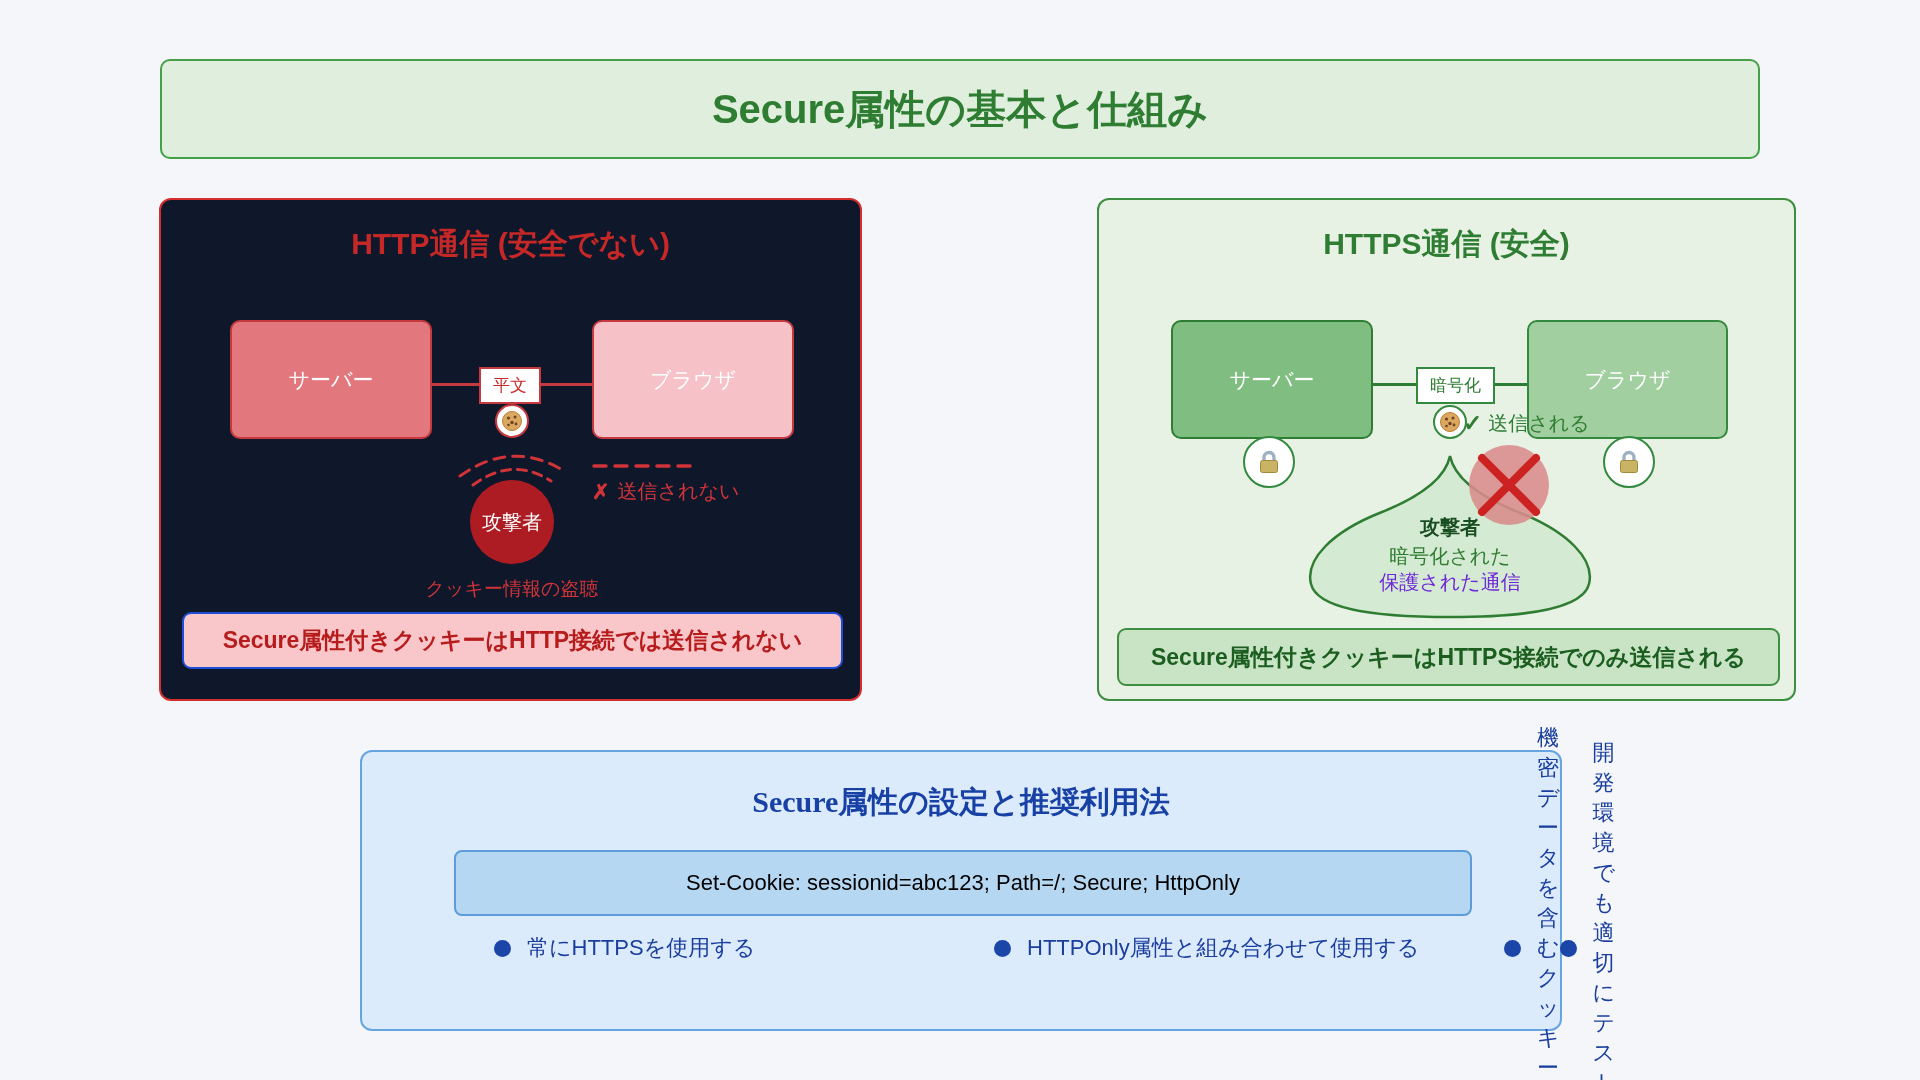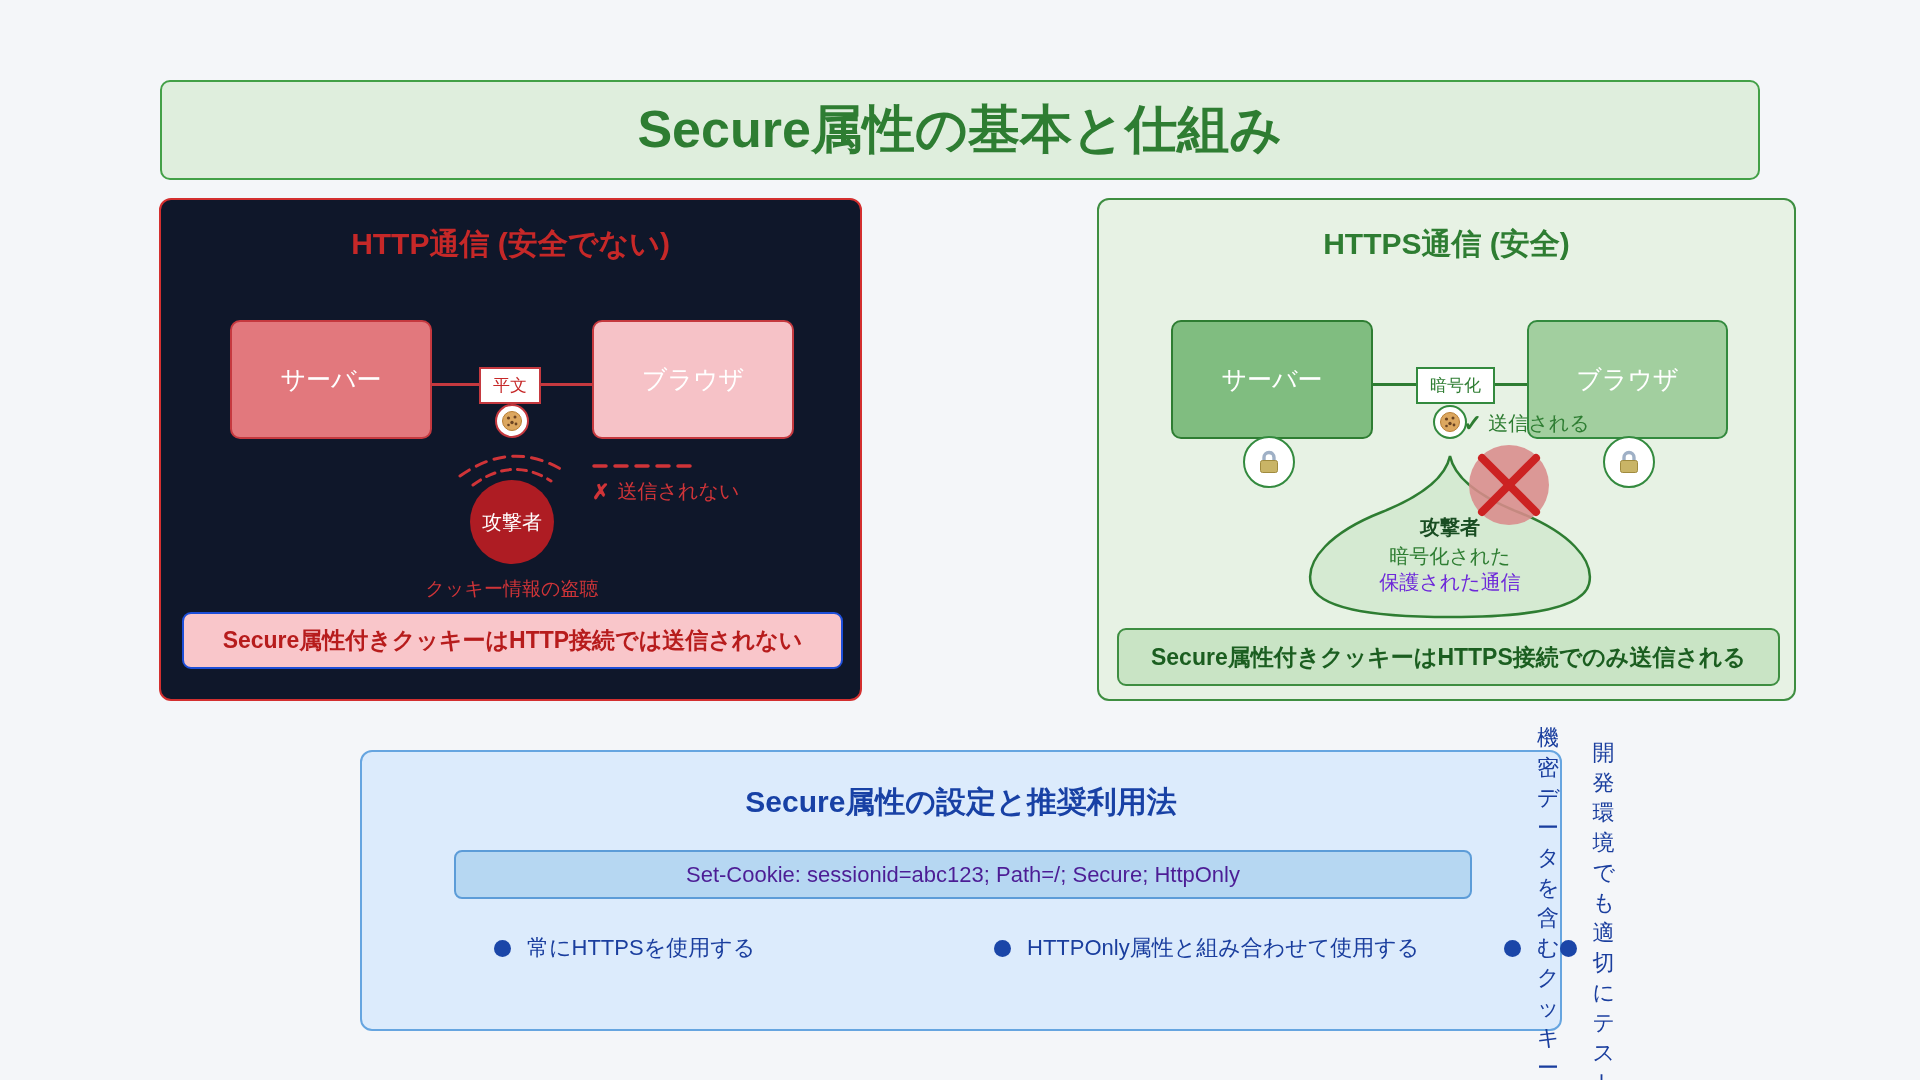--- a/index.html
+++ b/index.html
@@ -10,33 +10,33 @@
     position:relative;
     overflow:hidden;
   }
   .canvas { position:absolute; inset:0; }
 
   
   .main-title {
     position:absolute; left:160px; top:59px; width:1600px; height:100px;
     background:#dfeedd; border:2px solid #43a047; border-radius:10px;
     display:flex; align-items:center; justify-content:center;
-    color:#2e7d32; font-size:52px; font-weight:bold;margin-top:21px;
+    color:#2e7d32; font-size:40px; font-weight:bold;
   }
 
   
   .panel { position:absolute; border-radius:12px; }
   .panel-title {
     position:absolute; top:24px; left:0; width:100%;
     text-align:center; font-size:30px; font-weight:bold;
   }
   .node {
     position:absolute; width:202px; height:119px; border-radius:10px;
     display:flex; align-items:center; justify-content:center;
-    color:#ffffff; font-size:25px;
+    color:#ffffff; font-size:21px;
   }
   .link-line { position:absolute; height:3px; }
   .link-label {
     position:absolute; background:#ffffff; border-radius:0;
     font-size:17px; padding:5px 12px;margin-top:37px;
   }
   .round-icon {
     position:absolute; background:#ffffff; border-radius:50%;
     display:flex; align-items:center; justify-content:center;
   }
@@ -97,26 +97,26 @@
   .shield-line1 { position:absolute; left:0; top:343px; width:702px; text-align:center;
     color:#2e7d32; font-size:20px; }
   .shield-line2 { position:absolute; left:0; top:369px; width:702px; text-align:center;
     color:#6d28d9; font-size:20px; }
   .https-banner { left:18px; top:428px; width:663px; height:58px;
     background:#c9e4c5; border:2px solid #3e8e41; color:#1b5e20; }
 
   
   .settings-panel { left:360px; top:750px; width:1202px; height:281px;
     background:#dcebfc; border:2px solid #66a5e0; }
-  .settings-panel .panel-title { top:30px; color:#1841a5; }
+  .settings-panel .panel-title { top:30px; color:#1841a5;font-family:Liberation Serif, serif; }
   .code-box {
-    position:absolute; left:92px; top:98px; width:1018px; height:49px;
+    position:absolute; left:92px; top:98px; width:1018px; height:66px;
     background:#b6d7f2; border:2px solid #5c9cd8; border-radius:8px;
     display:flex; align-items:center; justify-content:center;
-    color:#4c1d95; font-size:22px;
+    color:#000000; font-size:22px;
   }
   .bullet-grid {
     position:absolute; left:132px; top:176px; width:1010px;
     display:grid; grid-template-columns:500px 510px; grid-auto-rows:40px;
     grid-auto-flow:column;
   }
   .bullet-item { display:flex; align-items:center; gap:16px;
     color:#1a3e9e; font-size:22px; }
   .bullet-dot { width:17px; height:17px; border-radius:50%; background:#1b46a8; flex:0 0 auto; }
 </style>

